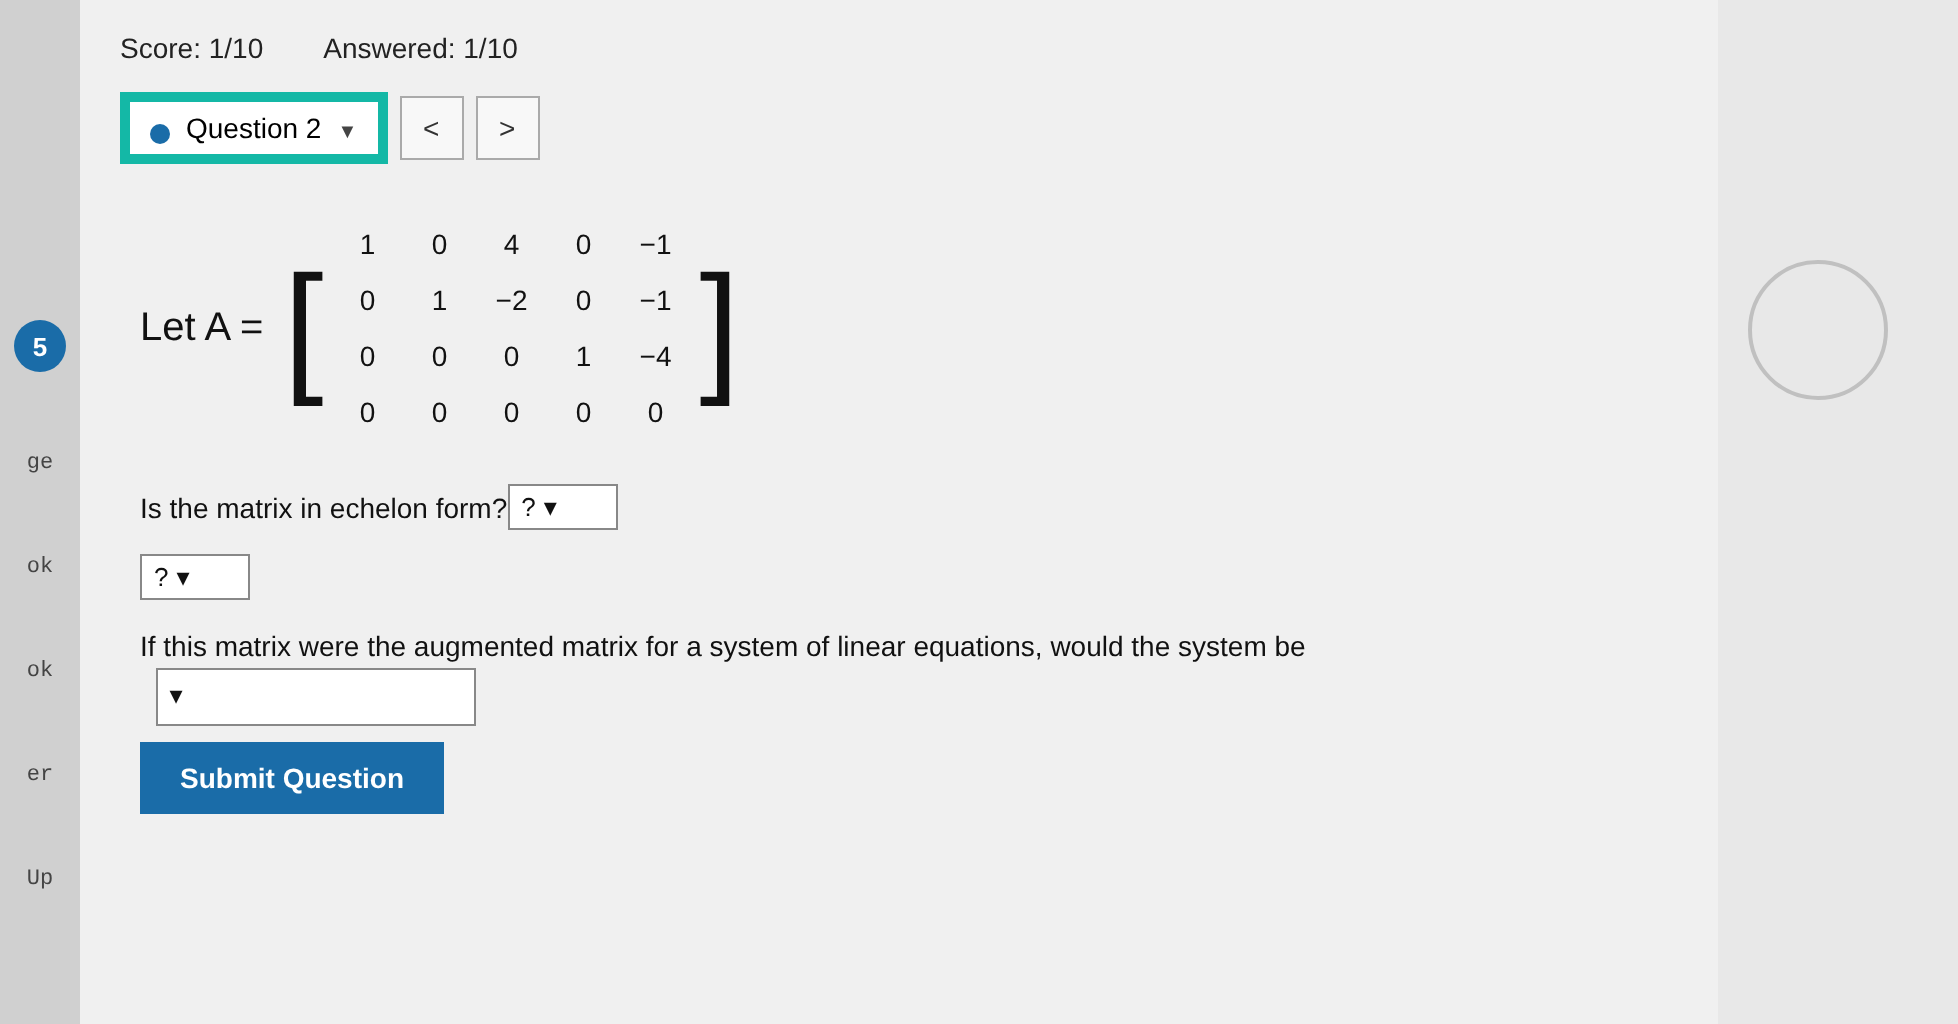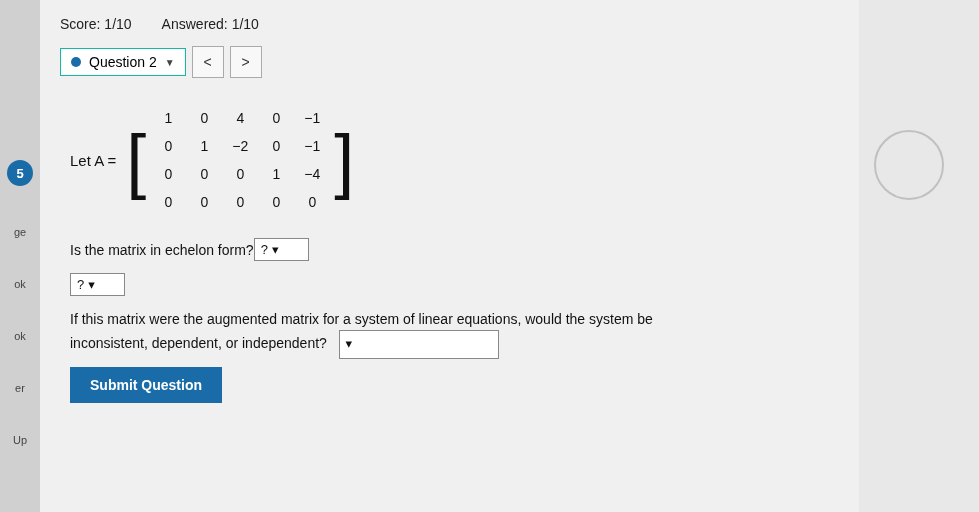--- a/index.html
+++ b/index.html
@@ -32,20 +32,21 @@
       display: flex;
       align-items: center;
       justify-content: center;
       font-size: 13px;
       font-weight: bold;
     }
     .sidebar-text {
       font-size: 11px;
       color: #444;
       writing-mode: horizontal-tb;
+      font-family: Liberation Mono, monospace;
     }
 
     
     .main {
       flex: 1;
       background: #f0f0f0;
       padding: 16px 30px 16px 20px;
       overflow-y: auto;
     }
 
@@ -60,25 +61,25 @@
     }
 
     
     .question-nav {
       display: flex;
       align-items: center;
       gap: 6px;
       margin-bottom: 24px;
     }
     .question-nav-box {
-      border: 1px solid #14b8a6;
+      border: 5px solid #14b8a6;
       background: #fff;
       padding: 5px 10px;
       display: flex;
-      align-items: center;
+      align-items: flex-end;
       gap: 8px;
       font-size: 14px;
       font-weight: 500;
     }
     .nav-dot {
       width: 10px;
       height: 10px;
       border-radius: 50%;
       background: #1a6ca8;
       display: inline-block;
@@ -108,21 +109,21 @@
     
     .matrix-section {
       display: flex;
       align-items: center;
       margin-bottom: 20px;
       font-size: 15px;
       color: #111;
     }
     .matrix-label {
       margin-right: 10px;
-      font-size: 15px;
+      font-size: 20px;
     }
     .matrix-wrapper {
       position: relative;
       display: inline-flex;
       align-items: center;
     }
     .matrix-bracket-left,
     .matrix-bracket-right {
       font-size: 72px;
       line-height: 1;
@@ -294,21 +295,20 @@
       <div class="dropdown-select">
         <span>?</span>
         <span>▾</span>
       </div>
     </div>
 
     
     <div class="paragraph-question">
       <span>If this matrix were the augmented matrix for a system of linear equations, would the system be</span>
       <br>
-      <span>inconsistent, dependent, or independent?</span>
       &nbsp;
       <div class="dropdown-select dropdown-select-wide" style="display:inline-flex;">
         <span>▾</span>
       </div>
     </div>
 
     
     <button class="submit-btn">Submit Question</button>
 
   </div>

